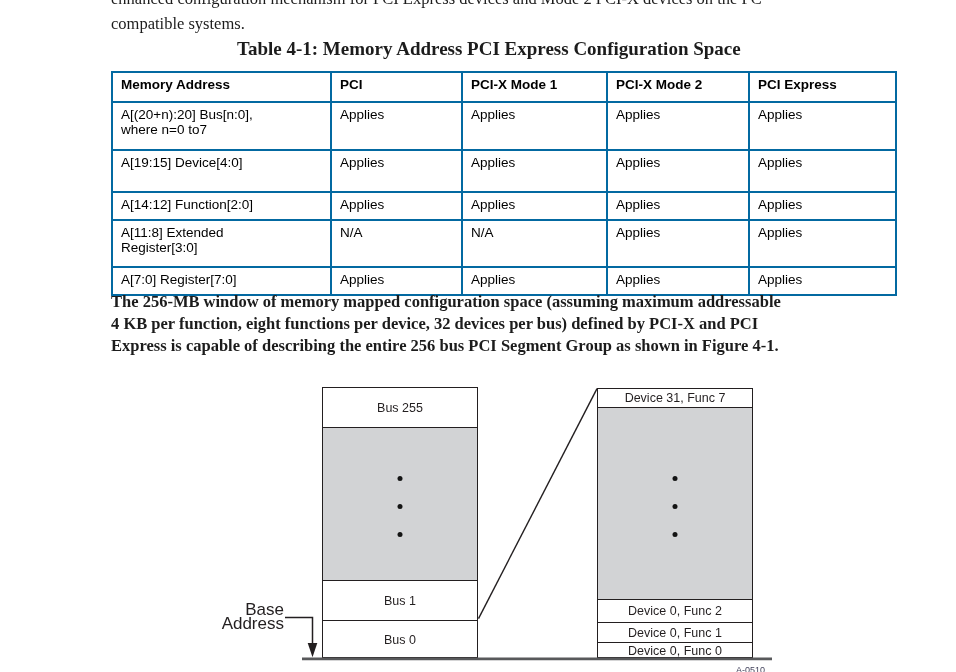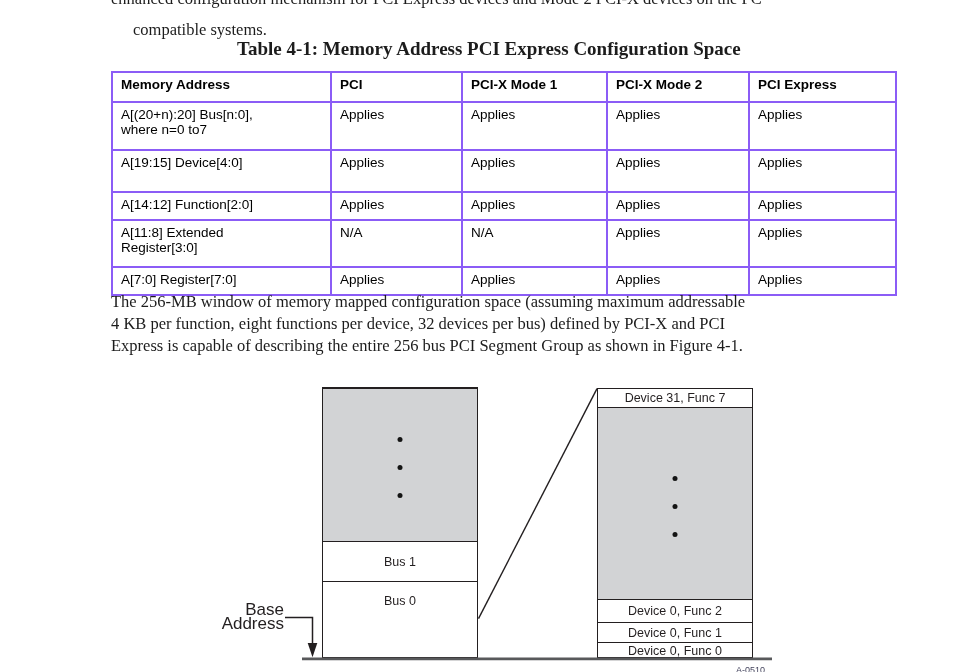--- a/index.html
+++ b/index.html
@@ -7,32 +7,32 @@
   body { width: 956px; height: 672px; overflow: hidden; }
   .page {
     position: relative; width: 956px; height: 672px;
     background: #ffffff; overflow: hidden;
     font-family: "Liberation Serif", serif; color: #1c1c1c;
   }
 
   
   .serif-line { position: absolute; font-size: 16.5px; line-height: 20px; white-space: nowrap; }
   .clipped-top { top: -11px; left: 111px; }
-  .intro-line  { top: 20px;  left: 111px; margin-left: 22px; }
+  .intro-line  { top: 14px;  left: 111px; }
   .table-title { position: absolute; top: 38px; left: 237px; font-size: 19px; font-weight: bold; white-space: nowrap; }
-  .para-line   { position: absolute; left: 111px; font-size: 16.5px; white-space: nowrap; }
+  .para-line   { position: absolute; left: 111px; font-size: 16.5px; white-space: nowrap; font-weight: bold; }
 
   
   table.cfg {
     position: absolute; top: 71px; left: 111px;
     border-collapse: collapse; table-layout: fixed;
     font-family: "Liberation Sans", sans-serif; font-size: 13.5px; color: #000;
   }
   table.cfg th, table.cfg td {
-    border: 2px solid #8b5cf6; vertical-align: top; text-align: left;
+    border: 2px solid #0369a1; vertical-align: top; text-align: left;
     padding: 4px 5px 0 8px; overflow: hidden;
   }
   table.cfg th { font-weight: bold; height: 30px; }
   .addr { white-space: pre-line; }
   tr.r1 td { height: 48px; } tr.r2 td { height: 42px; } tr.r3 td { height: 28px; }
   tr.r4 td { height: 47px; } tr.r5 td { height: 28px; }
 
   
   .stack {
     position: absolute; background: #ffffff;
@@ -129,20 +129,21 @@
         <td>Applies</td>
       </tr>
     </tbody>
   </table>
 
   <div class="para-line" style="top:292px">The 256-MB window of memory mapped configuration space (assuming maximum addressable</div>
   <div class="para-line" style="top:314px">4 KB per function, eight functions per device, 32 devices per bus) defined by PCI-X and PCI</div>
   <div class="para-line" style="top:336px">Express is capable of describing the entire 256 bus PCI Segment Group as shown in Figure 4-1.</div>
 
   <div class="stack bus-stack">
+    <div class="cell" style="height:39px">Bus 255</div>
     <div class="gray" style="height:154px">
       <span class="dot" style="top:48px"></span>
       <span class="dot" style="top:76px"></span>
       <span class="dot" style="top:104px"></span>
     </div>
     <div class="cell" style="height:39px">Bus 1</div>
     <div class="cell sep" style="height:39px">Bus 0</div>
   </div>
 
   <div class="stack device-stack">

